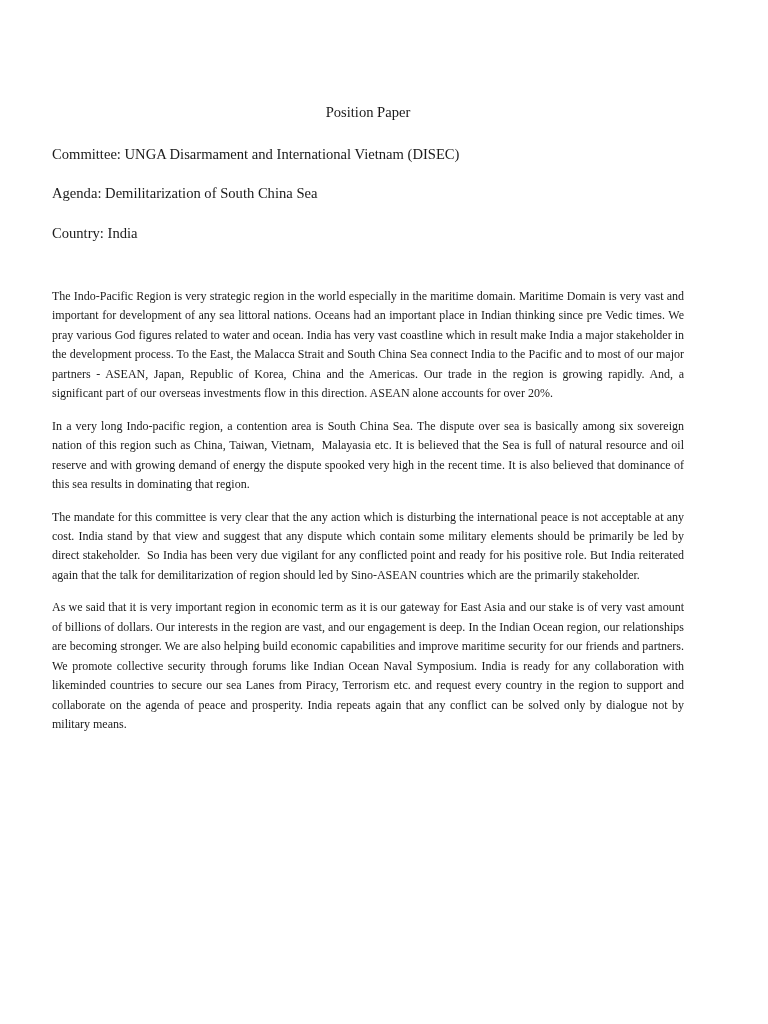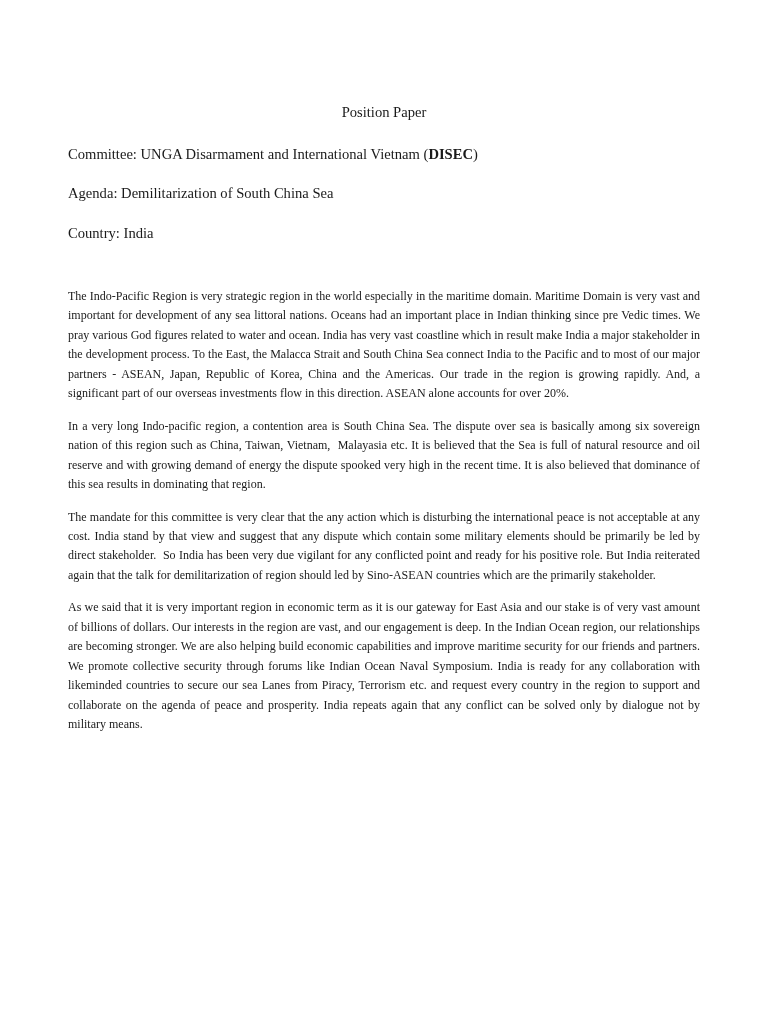--- a/index.html
+++ b/index.html
@@ -16,21 +16,21 @@
   }
   .page {
     position: relative;
     width: 768px;
     height: 1024px;
     background: #ffffff;
     overflow: hidden;
   }
   .content {
     position: absolute;
-    left: 68px;
+    left: 52px;
     top: 0;
     width: 632px;
   }
   .doc-title {
     text-align: center;
     font-size: 14.6px;
     line-height: 19.5px;
     margin: 0;
     padding-top: 103px;
   }
@@ -39,21 +39,21 @@
     line-height: 19.5px;
     margin: 0;
     padding-top: 20px;
     text-align: left;
     white-space: pre-wrap;
   }
   .meta-line.first-meta {
     padding-top: 22px;
   }
   .meta-line b {
-    font-weight: bold;
+    font-weight: normal;
     margin-top: 36px;
   }
   .body-block {
     padding-top: 44px;
   }
   p.para {
     font-size: 12px;
     line-height: 19.45px;
     margin: 0 0 13px 0;
     text-align: justify;

